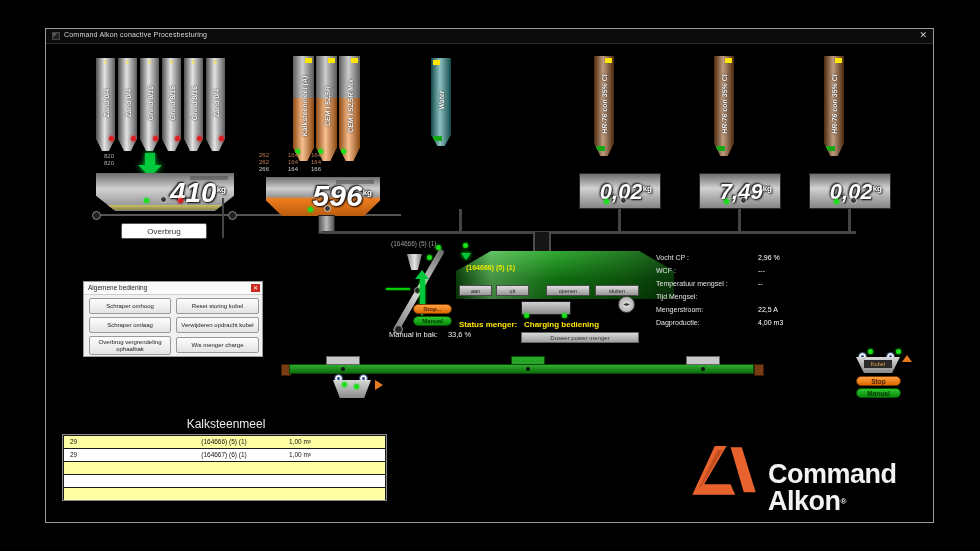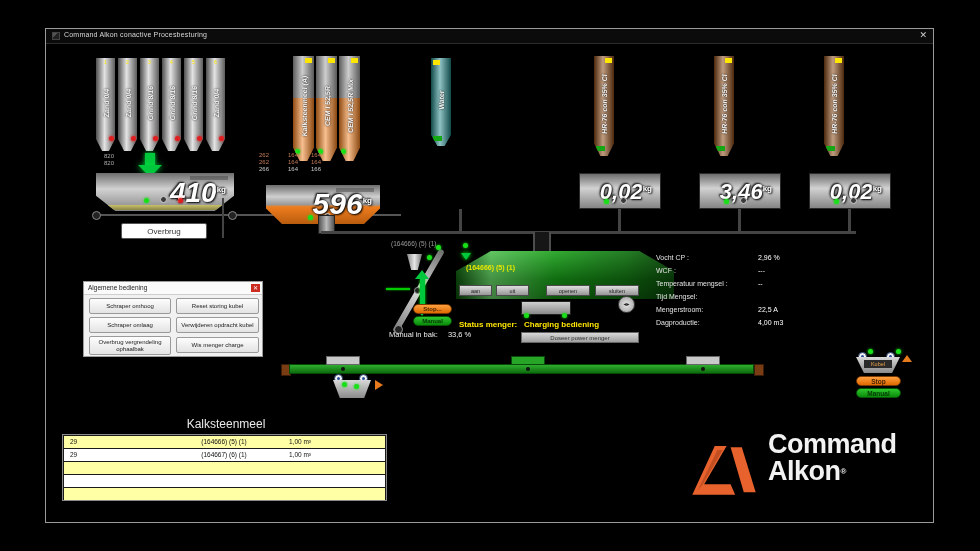--- a/index.html
+++ b/index.html
@@ -22,21 +22,21 @@
   .silo-num{position:absolute;top:1px;left:50%;transform:translateX(-50%);font-size:5px;color:#ffe600;}
   .tag{position:absolute;top:2px;right:2px;width:7px;height:5px;background:#ffe600;}
   .tag-g{position:absolute;bottom:5px;left:2px;width:9px;height:5px;background:#15a815;}
   .led{position:absolute;border-radius:50%;}
   .led.g{width:5px;height:5px;background:#19e019;box-shadow:0 0 3px #19e019;}
   .led.r{width:5px;height:5px;background:#e02020;box-shadow:0 0 3px #e02020;}
   .ring{position:absolute;width:5px;height:5px;border-radius:50%;border:1px solid #d0d0d0;background:#3a3a3a;box-sizing:content-box;}
   
   .disp{position:absolute;background:linear-gradient(180deg,#6d6d6d,#d2d2d2 42%,#858585);border:1px solid #2a2a2a;box-sizing:border-box;}
   .disp.hopper{clip-path:polygon(0 0,100% 0,100% 60%,86% 100%,14% 100%,0 60%);border:none;}
-  .disp.cemh{background:linear-gradient(180deg,#6d6d6d,#cfcfcf 30%,#9a9a9a 50%,#ef7d1e 56%,#b95c0e 100%);margin-top:8px;}
+  .disp.cemh{background:linear-gradient(180deg,#6d6d6d,#cfcfcf 30%,#9a9a9a 50%,#ef7d1e 56%,#b95c0e 100%);}
   .dv{position:absolute;right:8px;top:2px;color:#fff;font-weight:bold;font-style:italic;
     text-shadow:1px 1px 2px #000,-1px -1px 2px #000;font-family:Liberation Sans, sans-serif;}
   .dv sup{font-size:8px;font-style:normal;}
   .note{position:absolute;right:6px;top:3px;width:38px;height:4px;background:rgba(40,40,40,.35);}
   .hline{position:absolute;background:#444;}
   .vline{position:absolute;background:#444;}
   .gline{position:absolute;background:#0c0;box-shadow:0 0 2px #0c0;}
   
   .arrow-dn{position:absolute;}
   .arrow-dn .bar{position:absolute;left:7px;top:0;width:10px;height:12px;background:#00c83c;box-shadow:0 0 4px #00e040;}
@@ -205,21 +205,21 @@
       <span class="tag"></span>
       <span class="silo-label">HR-76 con 35% Cl</span>
       <span class="tag-g"></span>
     </div>
     <div class="disp" style="left:533px;top:130px;width:82px;height:36px">
       <span class="dv" style="font-size:22px;top:5px"><span>0,02</span><sup>kg</sup></span>
       <span class="led g" style="left:24px;bottom:4px"></span>
       <span class="ring" style="left:40px;bottom:4px"></span>
     </div>
     <div class="disp" style="left:653px;top:130px;width:82px;height:36px">
-      <span class="dv" style="font-size:22px;top:5px"><span>3,46</span><sup>kg</sup></span>
+      <span class="dv" style="font-size:22px;top:5px"><span>7,49</span><sup>kg</sup></span>
       <span class="led g" style="left:24px;bottom:4px"></span>
       <span class="ring" style="left:40px;bottom:4px"></span>
     </div>
     <div class="disp" style="left:763px;top:130px;width:82px;height:36px">
       <span class="dv" style="font-size:22px;top:5px"><span>0,02</span><sup>kg</sup></span>
       <span class="led g" style="left:24px;bottom:4px"></span>
       <span class="ring" style="left:40px;bottom:4px"></span>
     </div>
 
     <div class="hline" style="left:275px;top:188px;width:535px;height:3px"></div>
@@ -340,19 +340,19 @@
         <span style="left:90px;width:140px;text-align:center"></span>
         <span style="left:225px"></span>
       </div>
     </div>
 
     <svg class="abs" style="left:645px;top:400px" width="66" height="60" viewBox="0 0 100 90">
       <polygon points="36,4 54,4 20,62 60,62 67,78 2,78" fill="#e8622d"></polygon>
       <polygon points="60,6 77,6 98,74 80,74" fill="#e8622d"></polygon>
       <polygon points="40,10 48,10 18,62 10,72" fill="#c24f22"></polygon>
     </svg>
-    <div id="logoword" style="left:722px;top:388px">
+    <div id="logoword" style="left:722px;top:418px">
       <div>Command</div>
       <div><span>Alkon</span><span class="reg">®</span></div>
     </div>
 
   </div>
 </div>
 
 </body></html>

